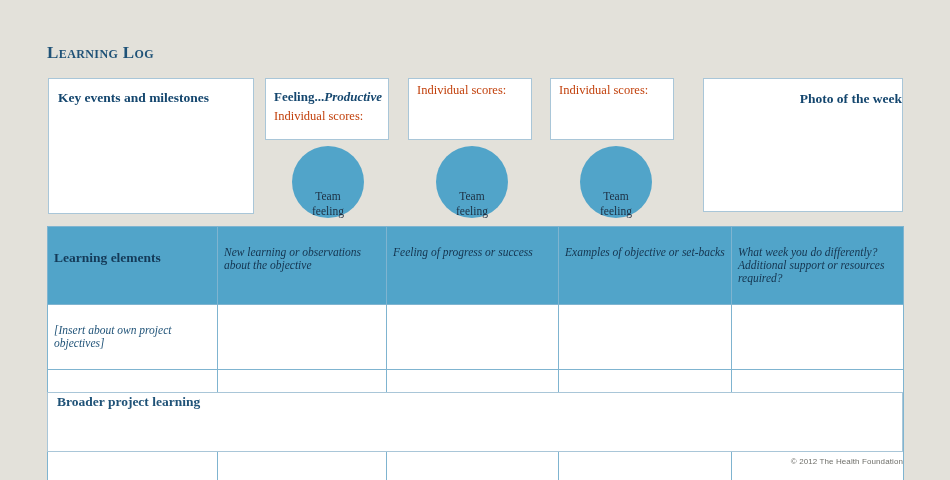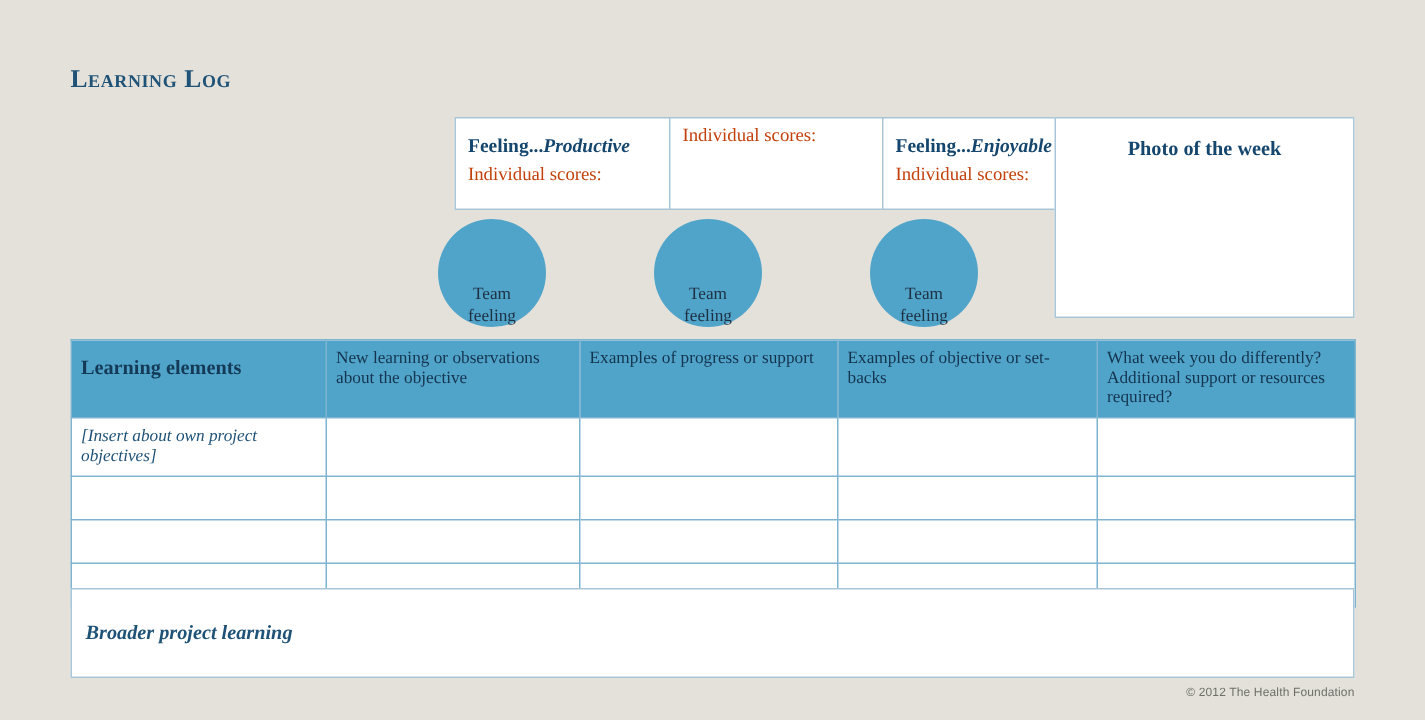--- a/index.html
+++ b/index.html
@@ -60,23 +60,22 @@
     width: 206px;
     height: 136px;
   }
   #key-events .card-title {
     margin: 11px 0 0 9px;
   }
 
   
   .feeling-card {
     top: 78px;
-    width: 144px;
+    width: 124px;
     height: 62px;
-    margin-left: 38px;
   }
   #feeling-0 { left: 265px; }
   #feeling-1 { left: 408px; }
   #feeling-2 { left: 550px; }
 
   .feeling-card .card-title {
     margin: 10px 0 0 8px;
     font-size: 13px;
     white-space: nowrap;
   }
@@ -113,57 +112,58 @@
 
   
   #photo-week {
     left: 703px;
     top: 78px;
     width: 200px;
     height: 134px;
   }
   #photo-week .card-title {
     margin-top: 12px;
-    text-align: center;
+    text-align: right;
     font-size: 13.5px;
   }
 
   
   #learning-table {
     position: absolute;
     left: 47px;
     top: 226px;
     width: 856px;
     border-collapse: collapse;
     table-layout: fixed;
     background: #ffffff;
   }
   #learning-table th,
   #learning-table td {
     border: 1px solid #7fb4d0;
     vertical-align: top;
-    padding: 6px 6px;
+    padding: 19px 6px;
   }
   #learning-table thead th {
     background: #51a4c9;
     height: 37px;
     font-weight: normal;
     text-align: left;
   }
   .th-main {
     font-size: 13.5px;
     font-weight: bold;
     color: #143a58;
     font-style: normal;
     line-height: 1.15;
     padding-top: 4px;
     display: block;
   }
   .th-italic {
     font-size: 11.5px;
+    font-style: italic;
     color: #14344f;
     line-height: 1.12;
     display: block;
   }
   #learning-table tbody td {
     height: 29px;
   }
   .cell-placeholder {
     font-size: 11.5px;
     font-style: italic;
@@ -180,56 +180,57 @@
   .col-5 { width: 172px; }
 
   
   #broader-learning {
     left: 47px;
     top: 392px;
     width: 856px;
     height: 60px;
   }
   #broader-learning .card-title {
-    margin: 21px 0 0 9px;
+    margin: 1px 0 0 9px;
     font-size: 13.5px;
     color: #1f5277;
-    font-style: italic;
   }
 
   
   .footer-copyright {
     position: absolute;
     right: 47px;
     top: 457px;
     font-family: "Liberation Sans", "DejaVu Sans", sans-serif;
     font-size: 8px;
     color: #6f6f6a;
     letter-spacing: 0.1px;
   }
 </style>
 </head>
 <body>
 
 <div class="page">
 
   <div class="page-title">Learning Log</div>
 
+  <div class="card" id="key-events">
+    <div class="card-title">Key events and milestones</div>
+  </div>
 
   <div class="card feeling-card" id="feeling-0">
     <div class="card-title"><span>Feeling...</span><span class="word">Productive</span></div>
     <div class="feeling-sub">Individual scores:</div>
   </div>
 
   <div class="card feeling-card" id="feeling-1">
     <div class="feeling-sub">Individual scores:</div>
   </div>
 
   <div class="card feeling-card" id="feeling-2">
-    <div class="card-title"><span>Feeling...</span><span class="word">Enjoyable</span></div>
     <div class="feeling-sub">Individual scores:</div>
   </div>
 
   <div class="team-circle" id="circle-0">
     <span><span>Team</span><br><span>feeling</span></span>
   </div>
   <div class="team-circle" id="circle-1">
     <span><span>Team</span><br><span>feeling</span></span>
   </div>
   <div class="team-circle" id="circle-2">
@@ -250,21 +251,21 @@
     </colgroup>
     <thead>
       <tr>
         <th>
           <span class="th-main">Learning elements</span>
         </th>
         <th>
           <span class="th-italic">New learning or observations about the objective</span>
         </th>
         <th>
-          <span class="th-italic">Examples of progress or support</span>
+          <span class="th-italic">Feeling of progress or success</span>
         </th>
         <th>
           <span class="th-italic">Examples of objective or set-backs</span>
         </th>
         <th>
           <span class="th-italic">What week you do differently? Additional support or resources required?</span>
         </th>
       </tr>
     </thead>
     <tbody>

